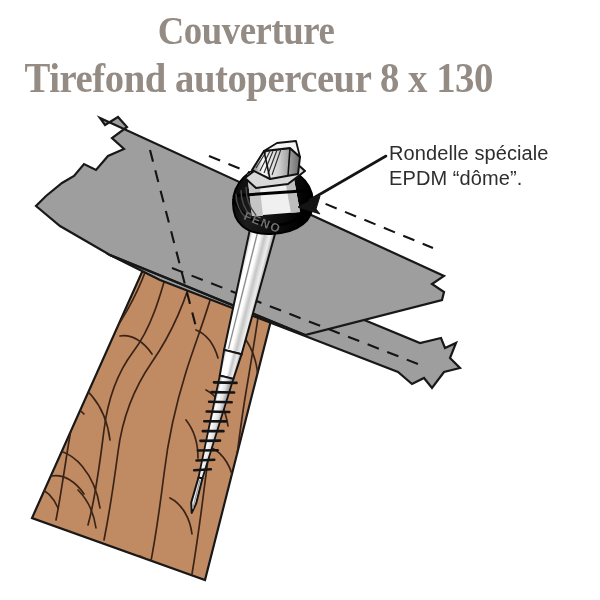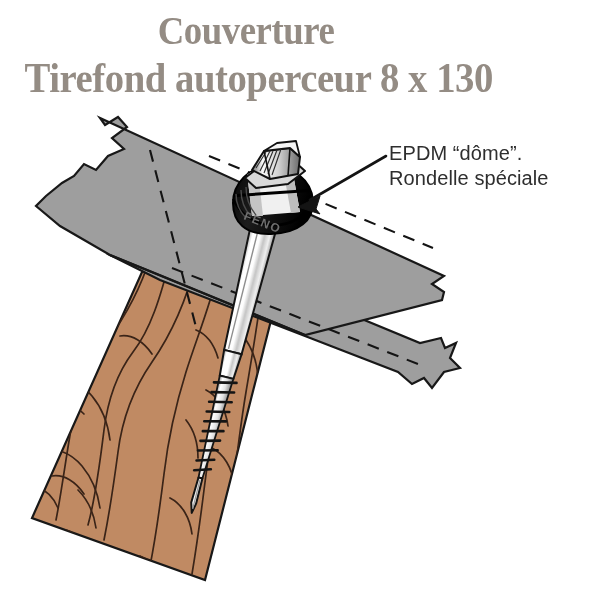--- a/index.html
+++ b/index.html
@@ -231,15 +231,15 @@
 
 </svg>
 </div>
 
 <div class="title-block">
   <div class="title-line title-line-1">Couverture</div>
   <div class="title-line title-line-2">Tirefond autoperceur 8 x 130</div>
 </div>
 
 <div class="callout">
+  <div>Rondelle spéciale</div>
   <div>EPDM “dôme”.</div>
-  <div>Rondelle spéciale</div>
 </div>
 
 </body></html>

